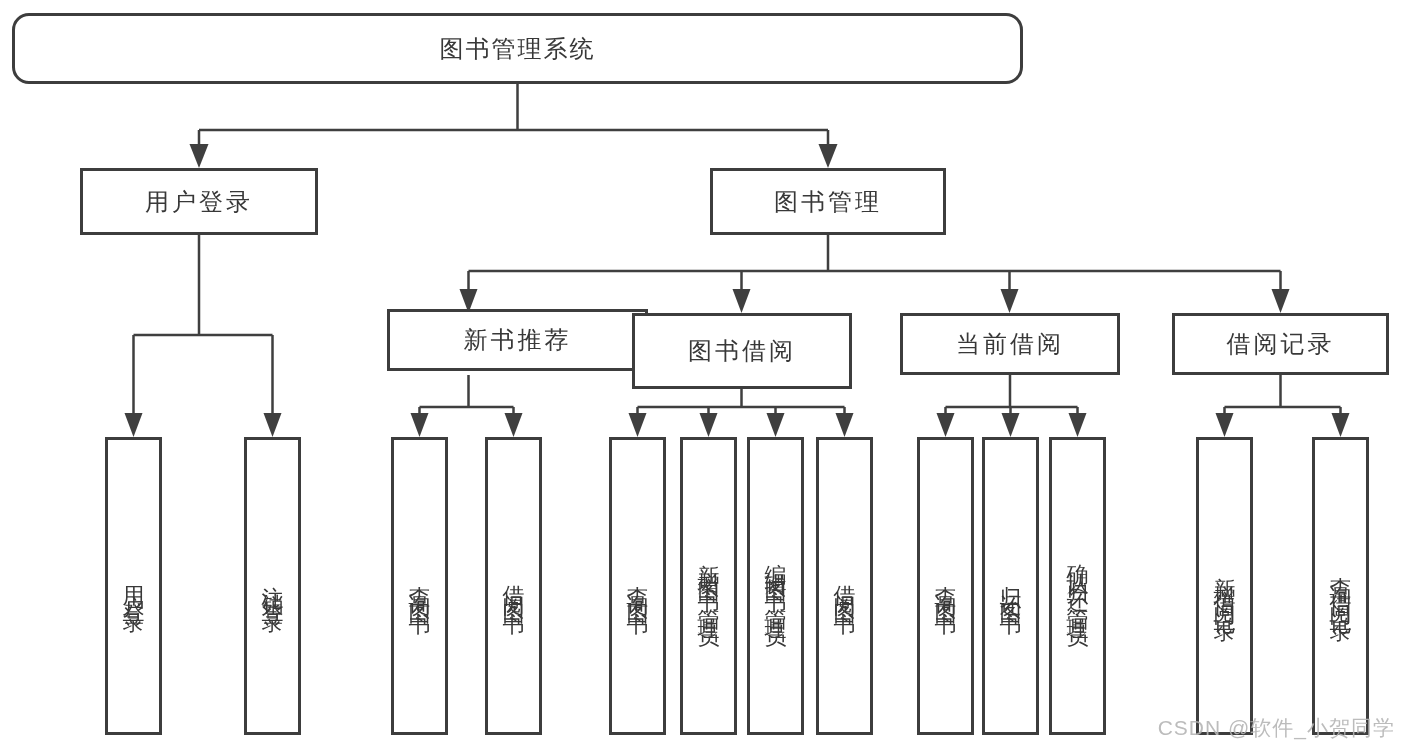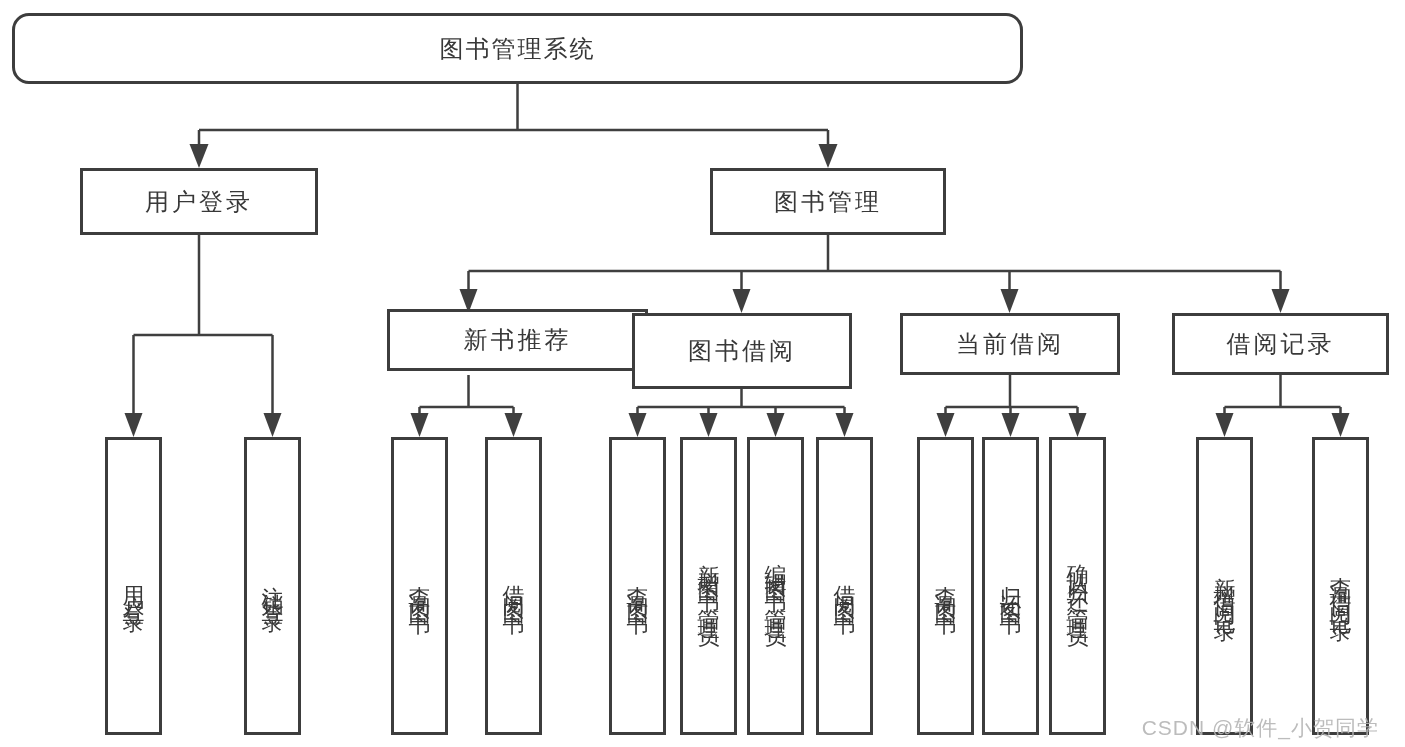--- a/index.html
+++ b/index.html
@@ -33,21 +33,21 @@
   .root-label{font-size:24px;letter-spacing:2px;}
   .leaf .v-label{
     writing-mode:vertical-rl;
     text-orientation:mixed;
     font-size:22px;
     letter-spacing:9px;
     line-height:1;
   }
   .watermark{
     position:absolute;
-    right:26px;bottom:5px;
+    right:10px;bottom:5px;
     font-size:21px;
     letter-spacing:1px;
     color:var(--watermark);
     opacity:.9;
     z-index:3;
     white-space:nowrap;
   }
 </style>
 </head>
 <body>

